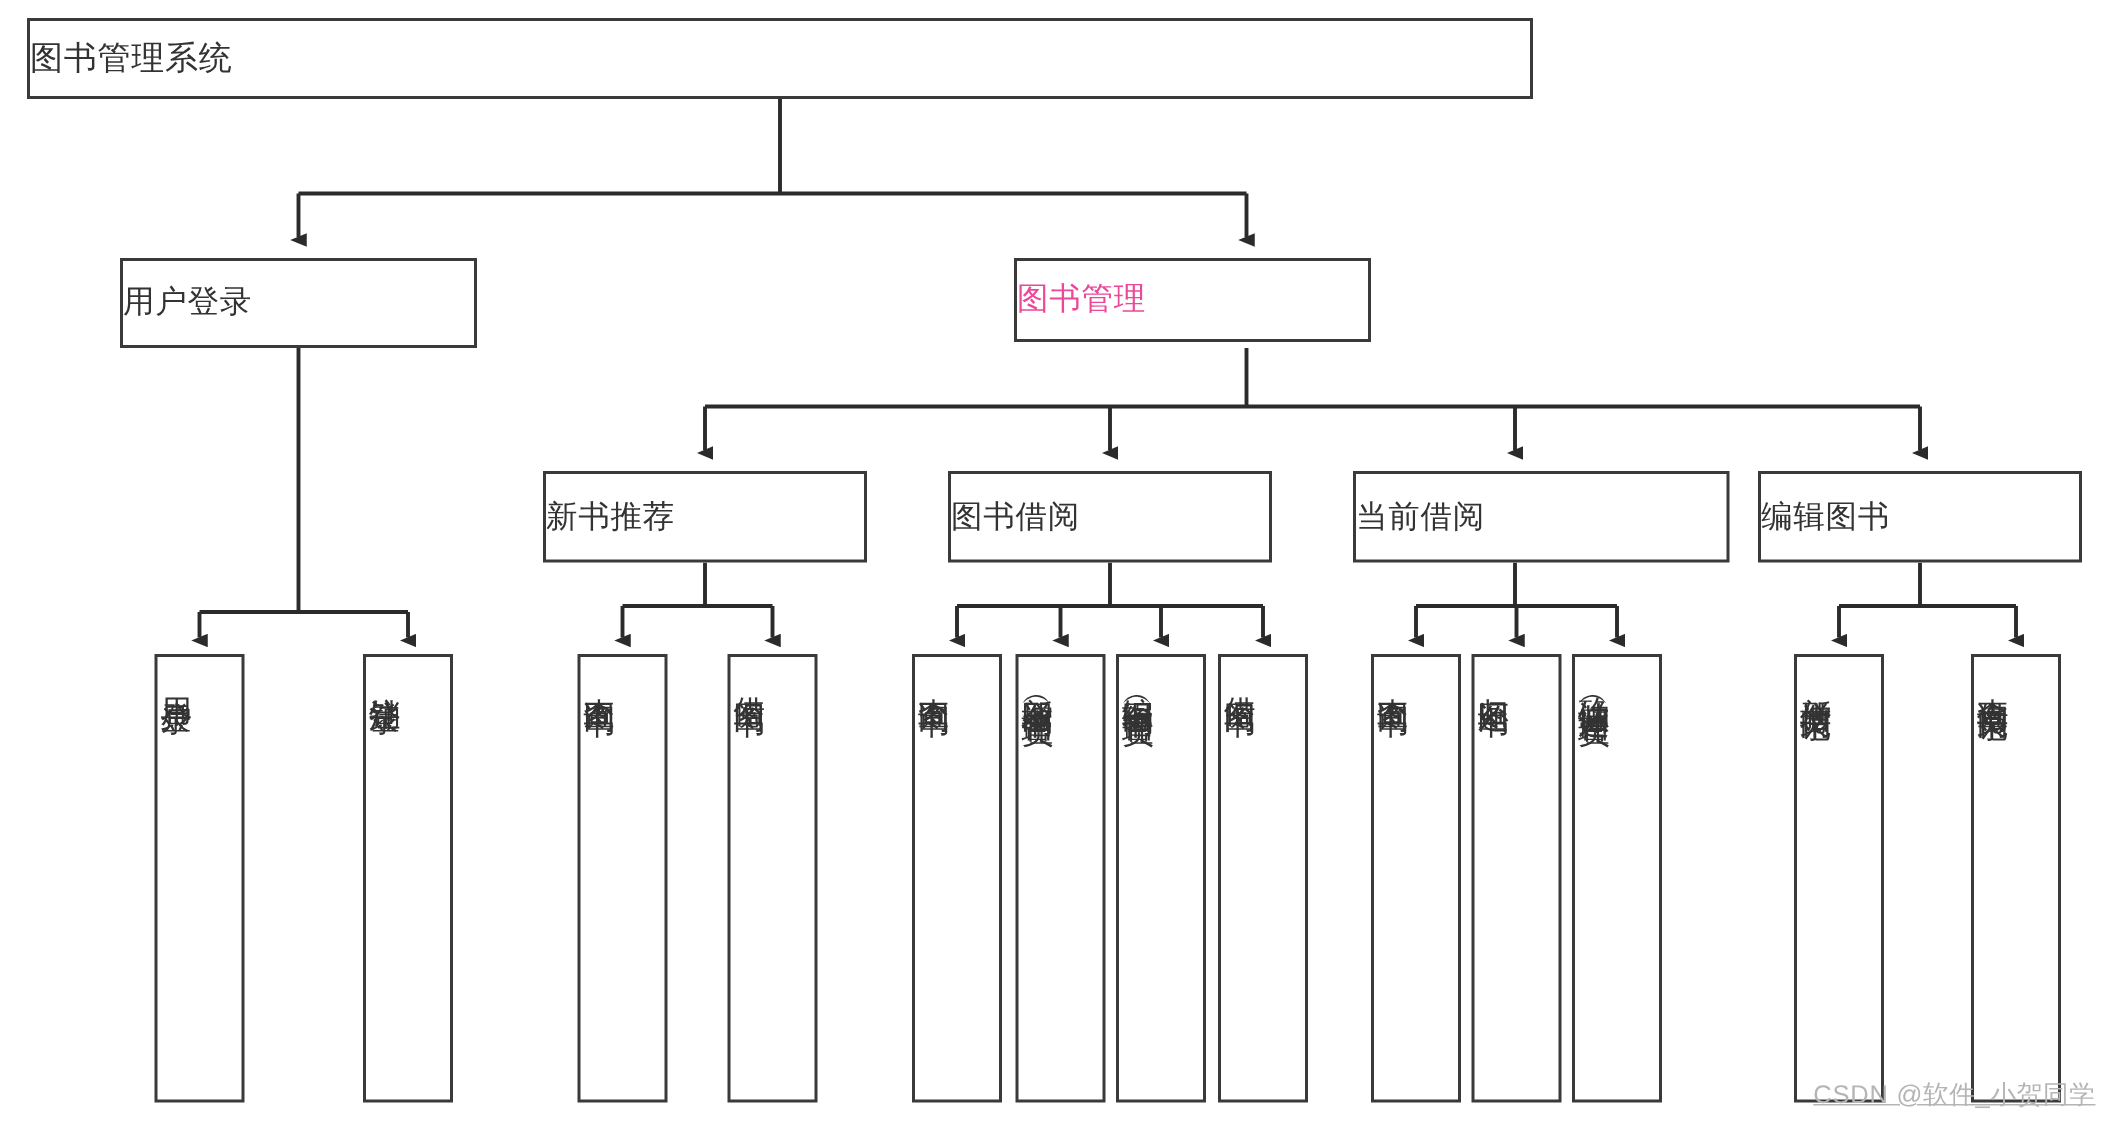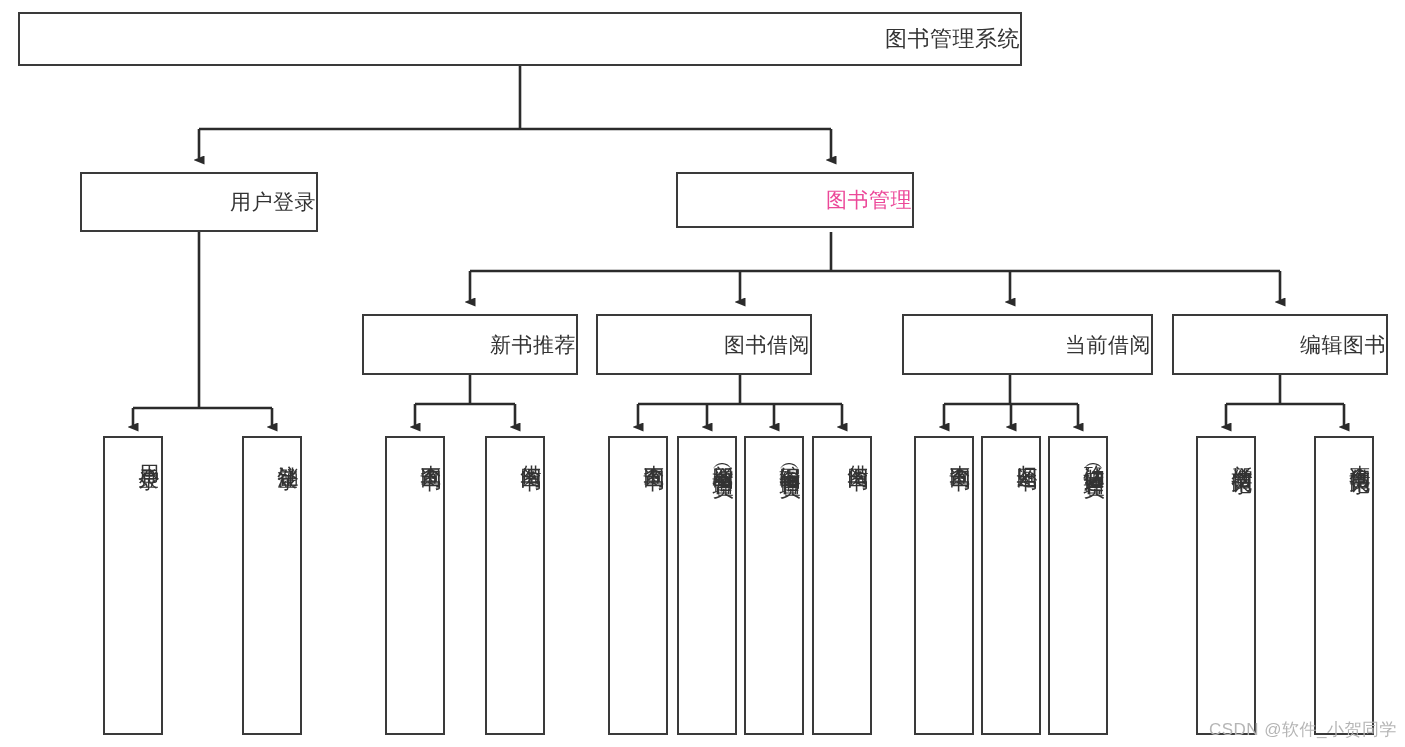--- a/index.html
+++ b/index.html
@@ -26,21 +26,21 @@
     width: 1405px;
     height: 747px;
   }
   .node {
     position: absolute;
     box-sizing: border-box;
     background: #ffffff;
     border: 2px solid #3a3a3a;
     display: flex;
     align-items: center;
-    justify-content: flex-end;
+    justify-content: flex-start;
     color: #333333;
   }
   .node-label {
     display: block;
     text-align: center;
     white-space: nowrap;
     letter-spacing: 0.5px;
   }
   .node.horizontal .node-label {
     font-size: 21px;
@@ -132,21 +132,21 @@
   <div class="node horizontal" style="left: 80px; top: 172px; width: 238px; height: 60px; border-color: rgb(58, 58, 58); background: rgb(255, 255, 255); color: rgb(51, 51, 51);">
     <span class="node-label">用户登录</span>
   </div>
   <div class="node horizontal" style="left: 676px; top: 172px; width: 238px; height: 56px; border-color: rgb(58, 58, 58); background: rgb(255, 255, 255); color: #ec4899;">
     <span class="node-label">图书管理</span>
   </div>
 
   <div class="node horizontal" style="left: 362px; top: 314px; width: 216px; height: 61px; border-color: rgb(58, 58, 58); background: rgb(255, 255, 255); color: rgb(51, 51, 51);">
     <span class="node-label">新书推荐</span>
   </div>
-  <div class="node horizontal" style="left: 596px; top: 314px; width: 216px; height: 61px; border-color: rgb(58, 58, 58); background: rgb(255, 255, 255); color: rgb(51, 51, 51);">
+  <div class="node horizontal" style="left: 632px; top: 314px; width: 216px; height: 61px; border-color: rgb(58, 58, 58); background: rgb(255, 255, 255); color: rgb(51, 51, 51);">
     <span class="node-label">图书借阅</span>
   </div>
   <div class="node horizontal" style="left: 902px; top: 314px; width: 251px; height: 61px; border-color: rgb(58, 58, 58); background: rgb(255, 255, 255); color: rgb(51, 51, 51);">
     <span class="node-label">当前借阅</span>
   </div>
   <div class="node horizontal" style="left: 1172px; top: 314px; width: 216px; height: 61px; border-color: rgb(58, 58, 58); background: rgb(255, 255, 255); color: rgb(51, 51, 51);">
     <span class="node-label">编辑图书</span>
   </div>
 
   <div class="node vertical" style="left: 103px; top: 436px; width: 60px; height: 299px; border-color: rgb(58, 58, 58); background: rgb(255, 255, 255); color: rgb(51, 51, 51);">
@@ -182,14 +182,14 @@
   <div class="node vertical" style="left: 1048px; top: 436px; width: 60px; height: 299px; border-color: rgb(58, 58, 58); background: rgb(255, 255, 255); color: rgb(51, 51, 51);">
     <span class="node-label">确认归还（管理员）</span>
   </div>
   <div class="node vertical" style="left: 1196px; top: 436px; width: 60px; height: 299px; border-color: rgb(58, 58, 58); background: rgb(255, 255, 255); color: rgb(51, 51, 51);">
     <span class="node-label">新增借阅记录</span>
   </div>
   <div class="node vertical" style="left: 1314px; top: 436px; width: 60px; height: 299px; border-color: rgb(58, 58, 58); background: rgb(255, 255, 255); color: rgb(51, 51, 51);">
     <span class="node-label">查询借阅记录</span>
   </div>
 
-  <div class="watermark" style="color: rgb(181, 181, 181);">CSDN @软件_小贺同学</div>
+  <div class="watermark" style="color: rgb(181, 181, 181); text-decoration: underline;">CSDN @软件_小贺同学</div>
 </div>
 
 </body></html>

